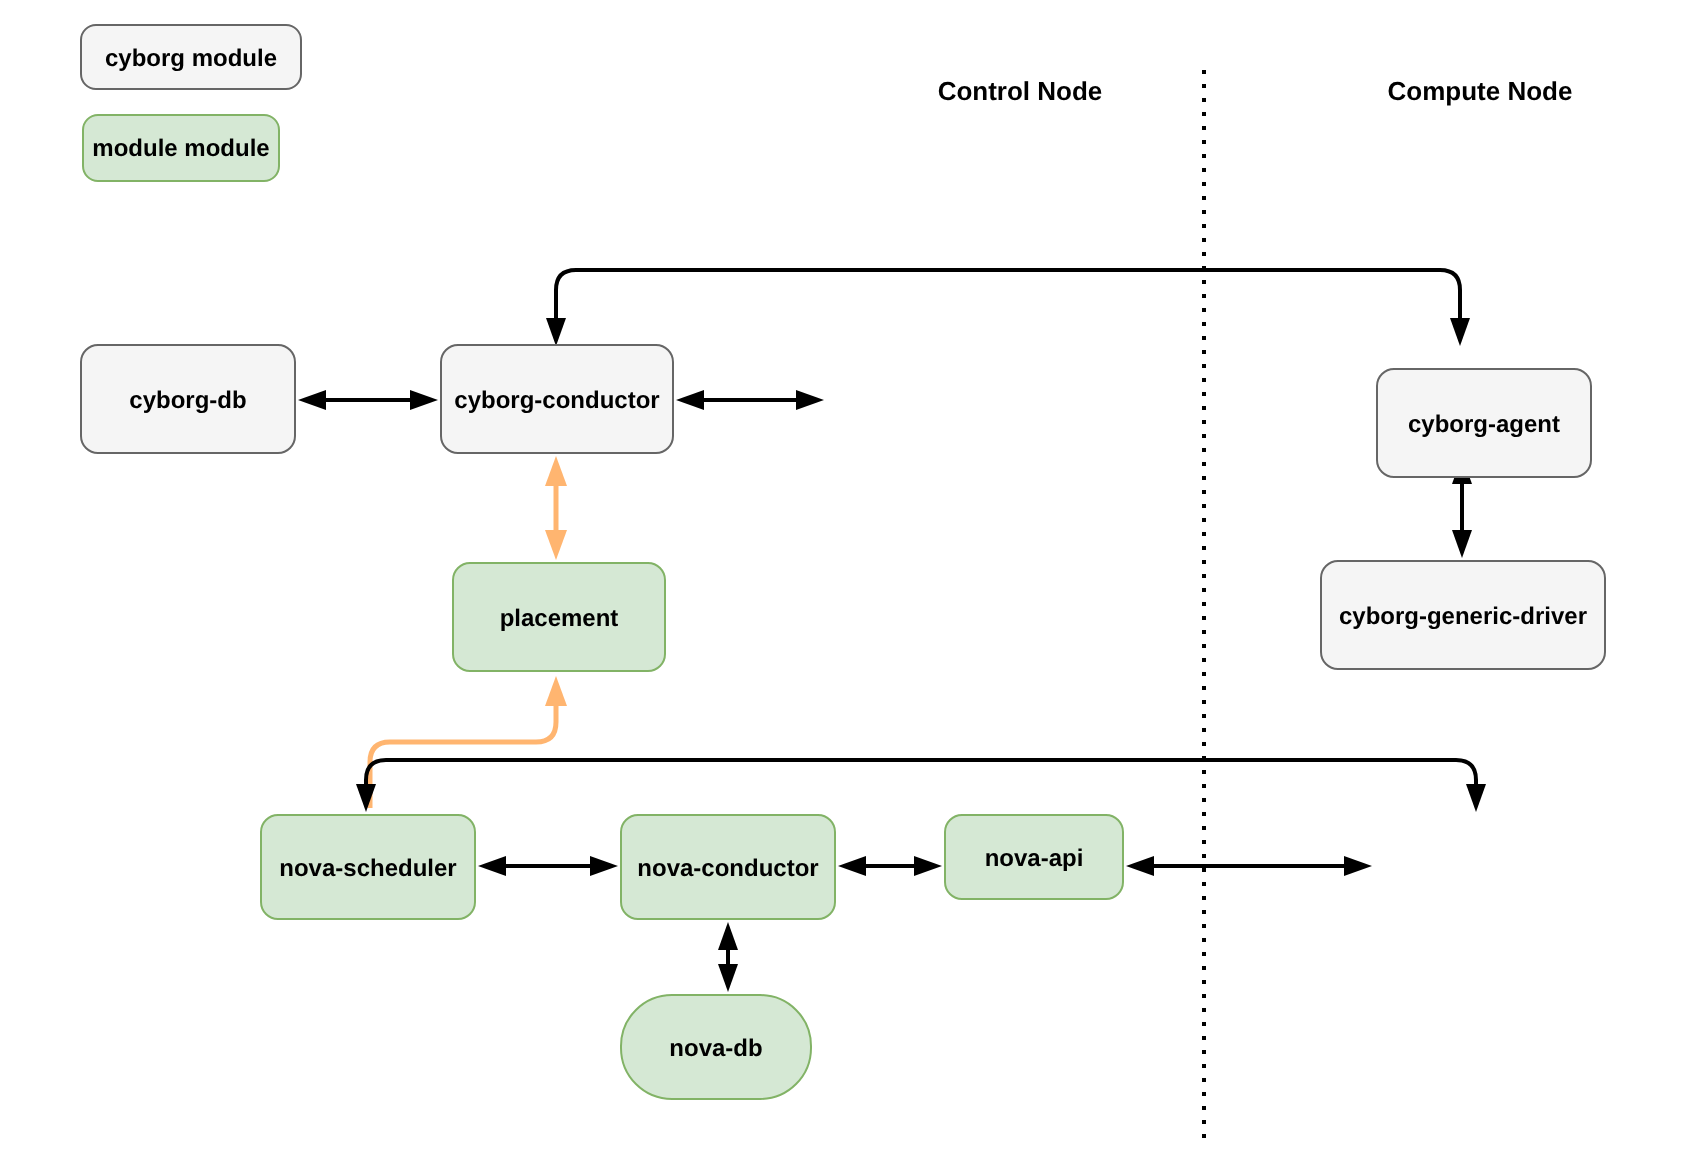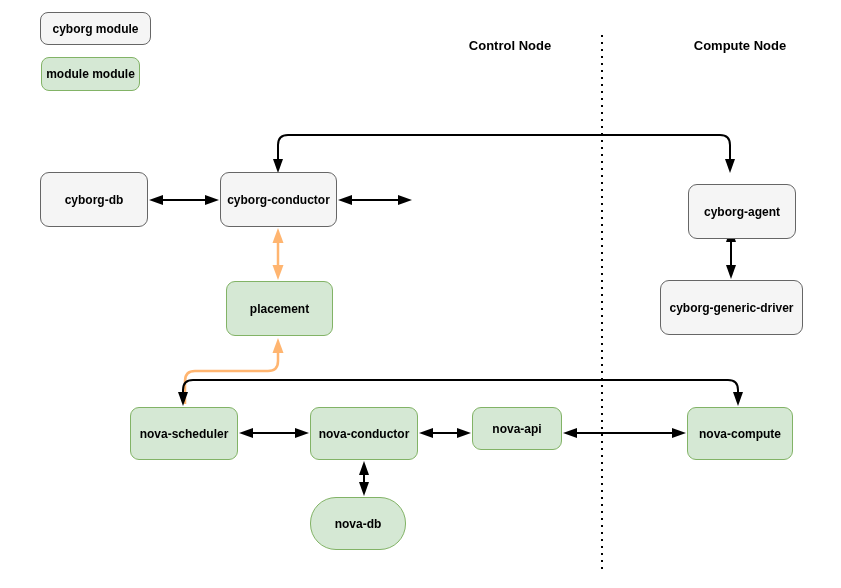--- a/index.html
+++ b/index.html
@@ -183,20 +183,17 @@
   </div>
   <div class="node mod-other" style="left:130px; top:407px; width:108px; height:53px;">
     <span>nova-scheduler</span>
   </div>
   <div class="node mod-other" style="left:310px; top:407px; width:108px; height:53px;">
     <span>nova-conductor</span>
   </div>
   <div class="node mod-other" style="left:472px; top:407px; width:90px; height:43px;">
     <span>nova-api</span>
   </div>
-  <div class="node mod-other" style="left:687px; top:407px; width:106px; height:53px;">
-    <span>nova-compute</span>
-  </div>
   <div class="node mod-other" style="left:310px; top:497px; width:96px; height:53px;border-radius:26px;">
     <span>nova-db</span>
   </div>
 
 </div>
 
 </body></html>

